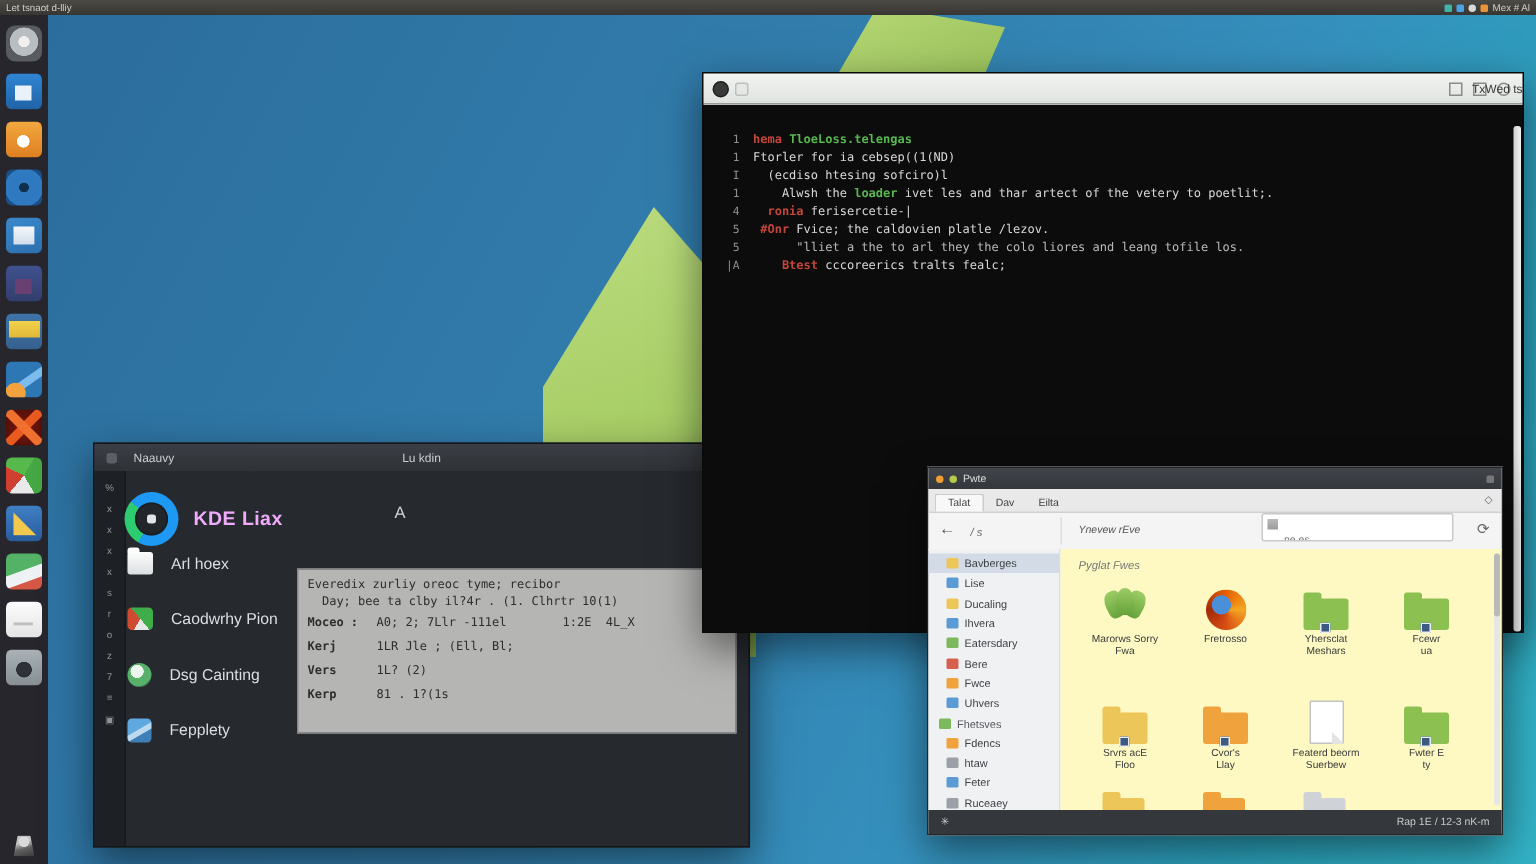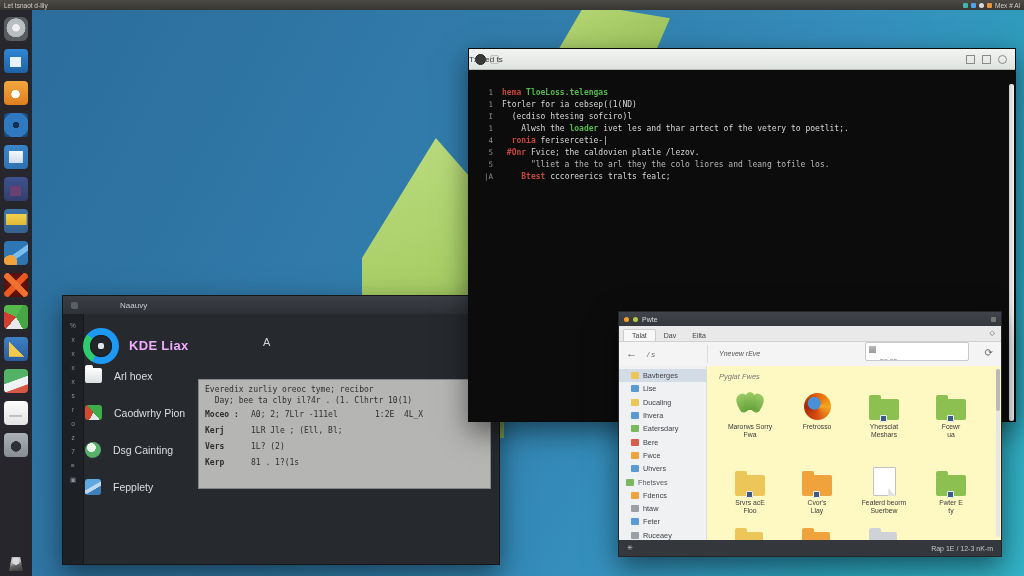--- a/index.html
+++ b/index.html
@@ -45,38 +45,38 @@
     background:radial-gradient(circle at 50% 30%,#efefef 0 28%,rgba(0,0,0,0) 30%),linear-gradient(165deg,#d8d8d8 0 35%,#6a6a6a 60%,#3c3c3c);
     clip-path:polygon(20% 0,80% 0,100% 100%,0 100%);opacity:.9}
   
   .win{position:absolute;box-shadow:0 10px 26px rgba(0,0,0,.5)}
   
   .term{left:468px;top:48px;width:546px;height:372px;z-index:10;background:#0c0c0c;border:1px solid #0a0a0a}
   .term-tb{height:20px;background:linear-gradient(#f2f4f2,#dfe3df);border-bottom:1px solid #b8bcb8;
     display:flex;align-items:center;position:relative}
   .term-ic1{width:9px;height:9px;border-radius:50%;background:#3a3a3a;border:1px solid #1f1f1f;margin-left:6px}
   .term-ic2{width:7px;height:7px;border-radius:2px;background:#e6e8e6;border:1px solid #bdbfbd;margin-left:4px}
-  .term-title{position:absolute;left:0;right:0;text-align:left;font-size:8px;color:#3a3a3a}
+  .term-title{position:absolute;left:0;right:0;text-align:right;font-size:8px;color:#3a3a3a}
   .term-ctrls{margin-left:auto;display:flex;gap:7px;margin-right:8px}
   .wc{width:7px;height:7px;border:1px solid #8a8a8a;display:inline-block;background:transparent}
   .wc-close{border-radius:50%}
   .term-menu{height:14px;background:#1b1b1b;display:flex;align-items:center;gap:11px;
     padding-left:7px;font-size:7.5px;color:#c6c6c6}
   .term-menu span:first-child{color:#fff;font-weight:700}
   .term-body{position:absolute;left:0;top:35px;right:0;bottom:0;background:#0c0c0c;padding-top:3px}
   .cl{display:flex;height:12px;line-height:12px;font-family:"DejaVu Sans Mono",monospace;font-size:8px}
   .ln{width:24px;flex:0 0 auto;text-align:right;padding-right:9px;color:#8f8f8f;font-size:7.5px}
   .ct{white-space:pre}
   .k{color:#c2463a;font-weight:700}.g{color:#57b84f;font-weight:700}.w{color:#d8d8d8}.q{color:#b9b9b9}
   .term-scroll{position:absolute;right:1px;top:0;bottom:0;width:5px;background:linear-gradient(90deg,#cfcfcf,#f2f2f2);border-radius:2px}
   
   .info{left:62px;top:295px;width:436px;height:268px;z-index:9;background:#26292e;border:1px solid #141619}
   .info-tb{height:18px;background:linear-gradient(#3b3f45,#2e3136);display:flex;align-items:center;position:relative;
     font-size:8px;color:#c9cdd1}
-  .info-tb .tl{margin-left:42px}
+  .info-tb .tl{margin-left:11px}
   .info-tb .tic{width:7px;height:7px;border-radius:2px;background:#5a5f66;margin-left:8px}
   .info-tb .tc{position:absolute;left:0;right:0;text-align:center}
   .info-tb .gear{margin-left:auto;margin-right:8px;width:6px;height:6px;border-radius:50%;background:#9aa0a6}
   .info-strip{position:absolute;left:0;top:18px;bottom:0;width:20px;background:#1d2024;border-right:1px solid #16181c;
     display:flex;flex-direction:column;align-items:center;padding-top:8px;gap:7px;font-size:6.5px;color:#8d939a}
   .info-logo{position:absolute;left:20px;top:32px;width:36px;height:36px;border-radius:50%;
     background:conic-gradient(from 210deg,#2ecc71 0 100deg,#1d99f3 100deg 360deg)}
   .info-logo::after{content:"";position:absolute;inset:7px;border-radius:50%;background:#22262b;
     box-shadow:inset 0 0 0 1px #1a1d21}
   .info-logo::before{content:"";position:absolute;left:15px;top:15px;width:6px;height:6px;border-radius:2px;background:#dfe5ea;z-index:1}
@@ -109,21 +109,21 @@
   .fm-tabs{height:15px;background:#e9e9e9;border-bottom:1px solid #d0d0d0;display:flex;align-items:flex-end;
     padding-left:4px;font-size:7px;color:#444;position:relative}
   .tab{padding:2px 8px 2px}
   .tab.active{background:#f8f8f8;border:1px solid #cccccc;border-bottom:none;border-radius:2px 2px 0 0}
   .tab-corner{position:absolute;right:6px;top:3px;color:#666;font-size:7px}
   .fm-tools{height:24px;background:#f4f4f4;border-bottom:1px solid #dddddd;position:relative;font-size:7px;color:#555}
   .fm-back{position:absolute;left:7px;top:5px;font-size:11px;color:#555}
   .fm-path{position:absolute;left:28px;top:8px;font-size:7.5px;color:#666;font-style:italic}
   .fm-sep{position:absolute;left:88px;top:3px;bottom:3px;width:1px;background:#dcdcdc}
   .fm-view{position:absolute;left:100px;top:8px;color:#555;font-style:italic}
-  .fm-search{position:absolute;right:32px;top:0;width:104px;height:14px;background:#fff;border:1px solid #c9c9c9;
+  .fm-search{position:absolute;right:32px;top:0;width:128px;height:14px;background:#fff;border:1px solid #c9c9c9;
     border-radius:2px;font-size:7px;color:#777;padding:17px 3px 0 14px;box-sizing:border-box;
     background-image:linear-gradient(#b9b9b9,#9b9b9b);background-size:7px 7px;background-position:3px 3px;background-repeat:no-repeat;
     font-family:"Liberation Sans",sans-serif}
   .fm-refresh{position:absolute;right:8px;top:5px;font-size:10px;color:#666}
   .fm-side{position:absolute;left:0;top:54px;bottom:16px;width:88px;background:#f0f1f3;border-right:1px solid #dddddd;
     padding-top:3px;box-sizing:border-box}
   .sb-item{display:flex;align-items:center;gap:4px;height:13.3px;padding-left:12px;font-size:7.3px;color:#3e4246}
   .sb-item.grp{padding-left:7px;color:#55595d}
   .sb-item.sel{background:#d3dce6}
   .sb-ic{width:8px;height:7px;border-radius:1px;flex:0 0 auto}
@@ -240,20 +240,21 @@
           <span class="ct"><span class="k">    Btest</span><span class="w"> cccoreerics tralts fealc;</span></span>
         </div>
       <div class="term-scroll"></div>
     </div>
   </div>
 
   <div class="win info">
     <div class="info-tb">
       <span class="tic"></span>
       <span class="tl">Naauvy</span>
+      <span class="tc">Lu kdin</span>
       <span class="gear"></span>
     </div>
     <div class="info-strip">
       <span>%</span>
       <span>x</span>
       <span>x</span>
       <span>x</span>
       <span>x</span>
       <span>s</span>
       <span>r</span>

